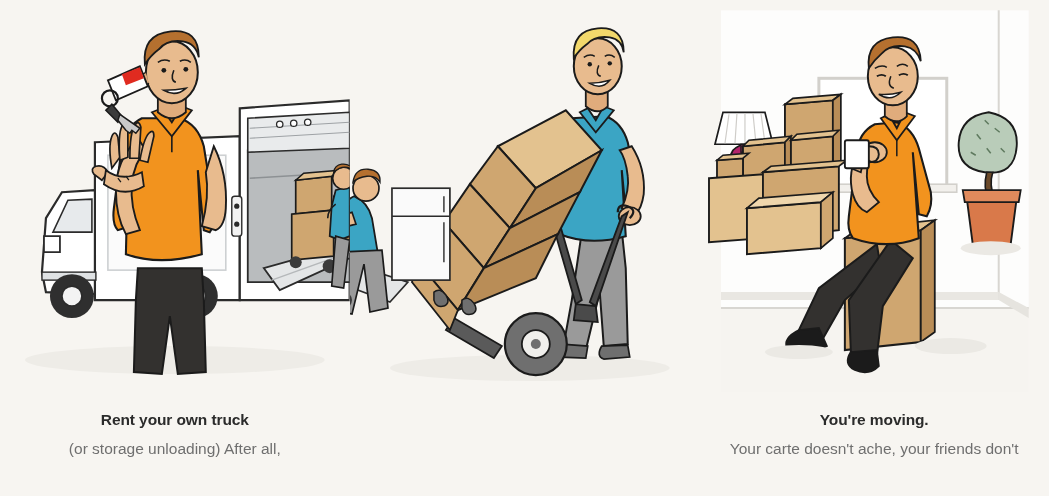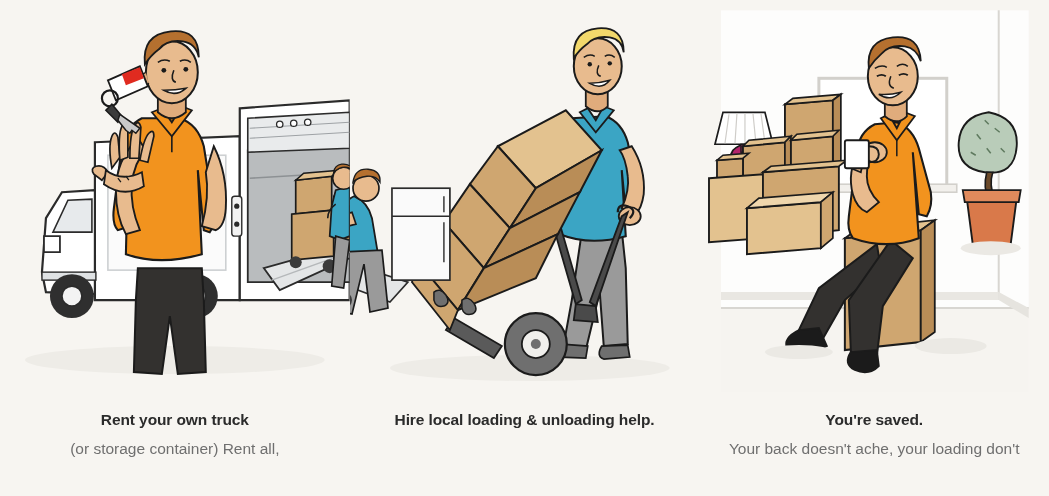--- a/index.html
+++ b/index.html
@@ -193,21 +193,21 @@
             <path d="M112 104 L122 116 L118 122 L106 110 Z" fill="#3b3b3b" stroke="#1b1b1b" stroke-width="1.6"></path>
             <path d="M120 114 L140 128 L136 133 L132 130 L130 133 L126 130 L118 120 Z" fill="#c9c9c9" stroke="#1b1b1b" stroke-width="1.5"></path>
           </g>
         </g>
       </svg>
     </div>
 
     <div class="caption">
       <p class="cap-title">Rent your own truck</p>
       <p class="cap-body">
-        <span>(or storage container) Rent all,</span>
+        <span>(or storage unloading) After all,</span>
       </p>
     </div>
   </div>
 
   <div class="panel">
     <div class="art">
       <svg viewBox="0 0 350 408" preserveAspectRatio="xMidYMax meet">
         <defs>
             <clipPath id="p2clip">
               <rect x="0" y="0" width="350" height="408"></rect>
@@ -292,21 +292,20 @@
             <path d="M-10 252 L-16 310 L2 314 L14 264 L20 312 L38 308 L32 250 Z" fill="#9a9a9a" stroke="#1b1b1b" stroke-width="1.7"></path>
 
             <path d="M-40 212 L-4 206 L-4 244 L-40 250 Z" fill="#cfa670" stroke="#1b1b1b" stroke-width="1.6"></path>
             <circle cx="-6" cy="300" r="8" fill="#3b3b3b"></circle>
           </g>
         </g>
       </svg>
     </div>
 
     <div class="caption">
-      <p class="cap-title">Hire local loading &amp; unloading help.</p>
     </div>
   </div>
 
   <div class="panel">
     <div class="art">
       <svg viewBox="0 0 350 408" preserveAspectRatio="xMidYMax meet">
         <defs>
             <clipPath id="p3clip">
               <rect x="0" y="0" width="350" height="408"></rect>
             </clipPath>
@@ -406,20 +405,20 @@
           </g>
 
           <ellipse cx="100" cy="352" rx="34" ry="7" fill="#ebe9e4"></ellipse>
           <ellipse cx="252" cy="346" rx="36" ry="8" fill="#ebe9e4"></ellipse>
           <ellipse cx="292" cy="248" rx="30" ry="7" fill="#ebe9e4"></ellipse>
         </g>
       </svg>
     </div>
 
     <div class="caption">
-      <p class="cap-title">You're saved.</p>
+      <p class="cap-title">You're moving.</p>
       <p class="cap-body">
-        <span>Your back doesn't ache, your loading don't</span>
+        <span>Your carte doesn't ache, your friends don't</span>
       </p>
     </div>
   </div>
 
 </div>
 
 </body></html>

